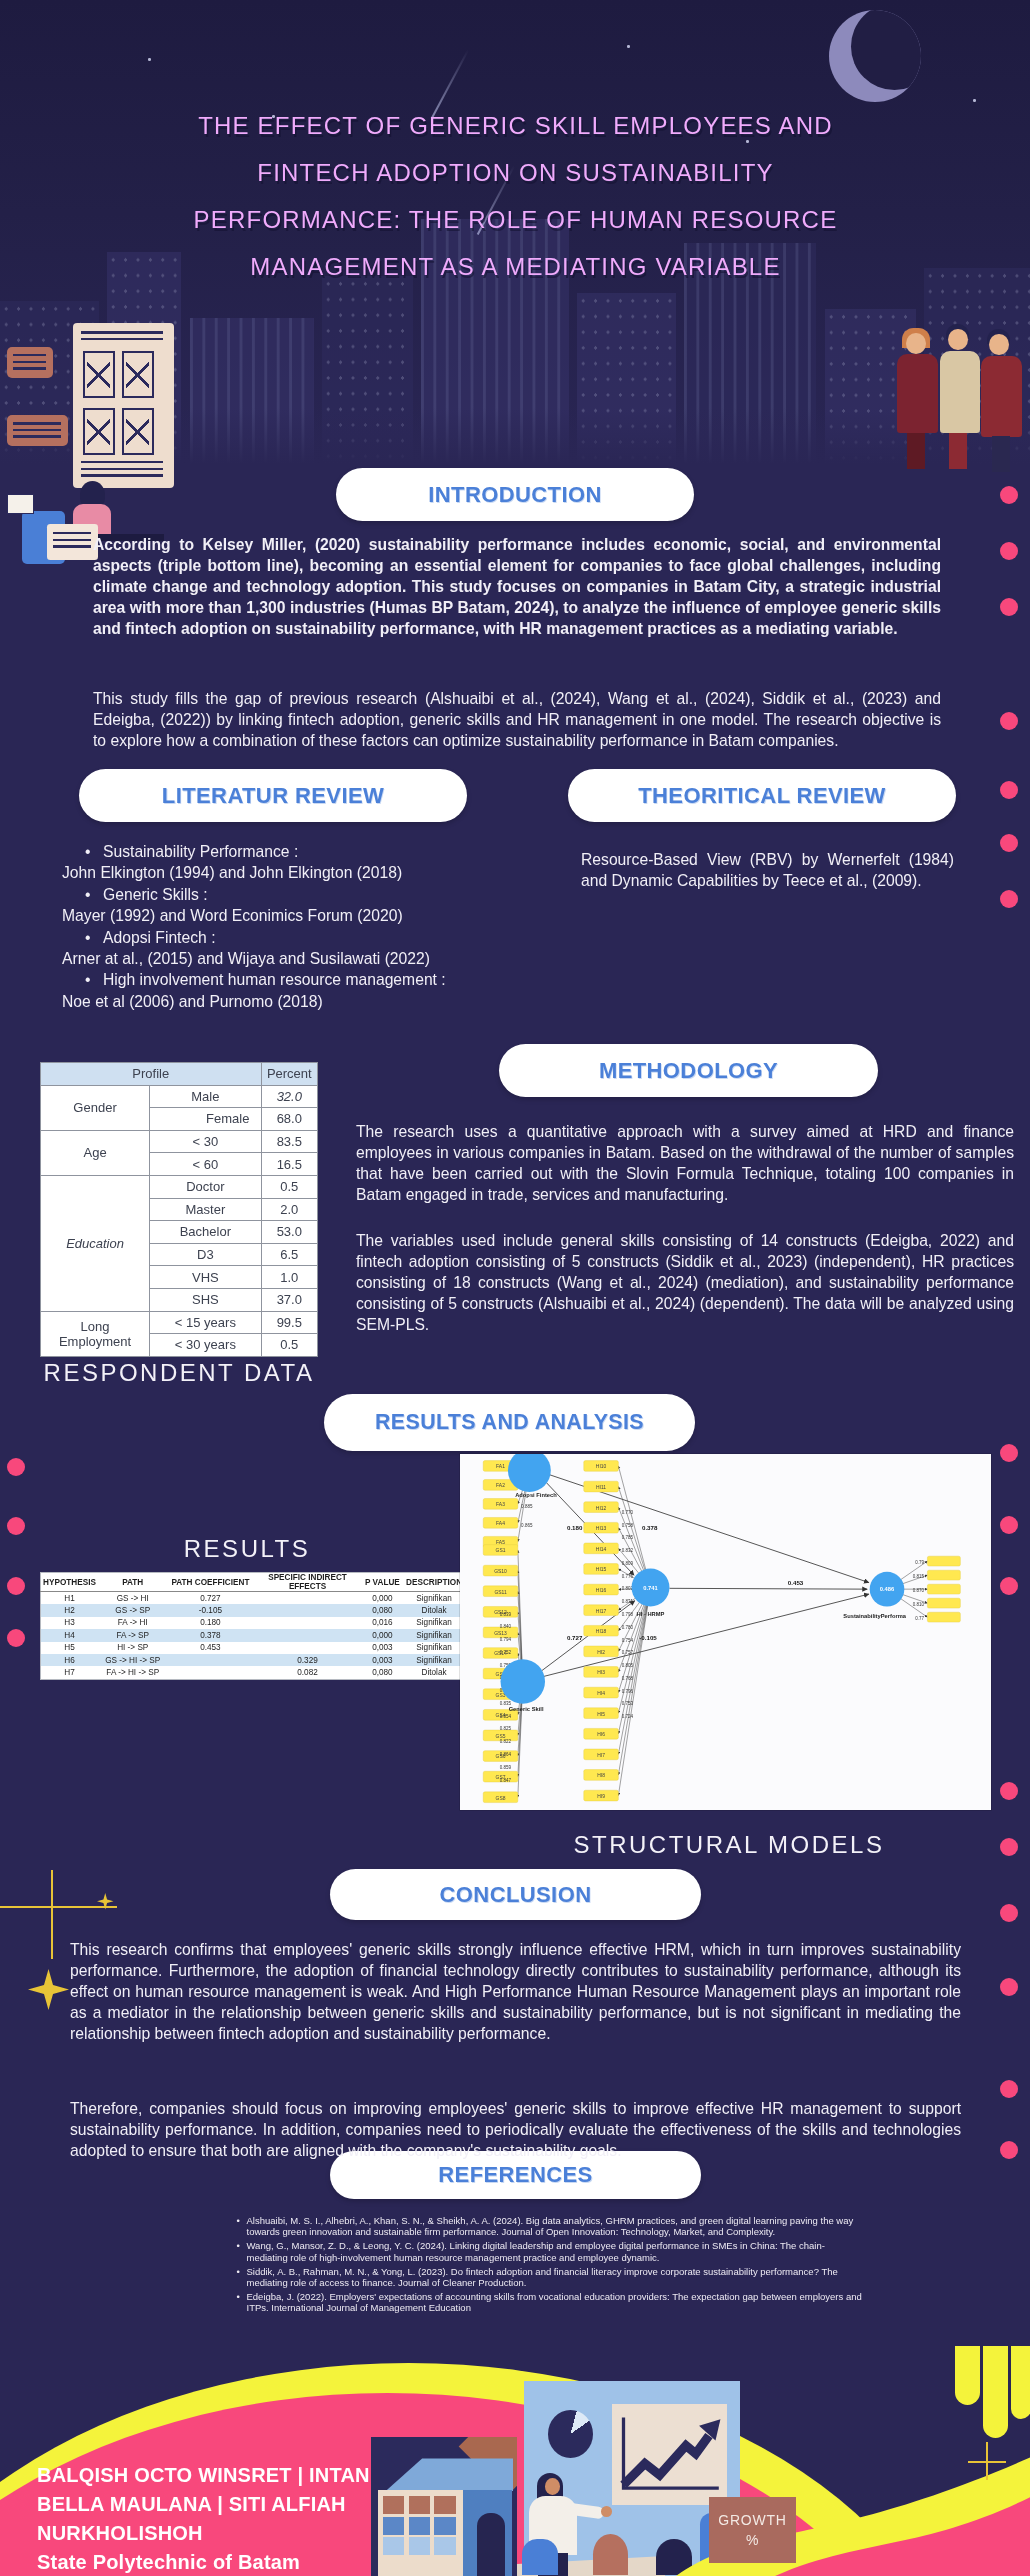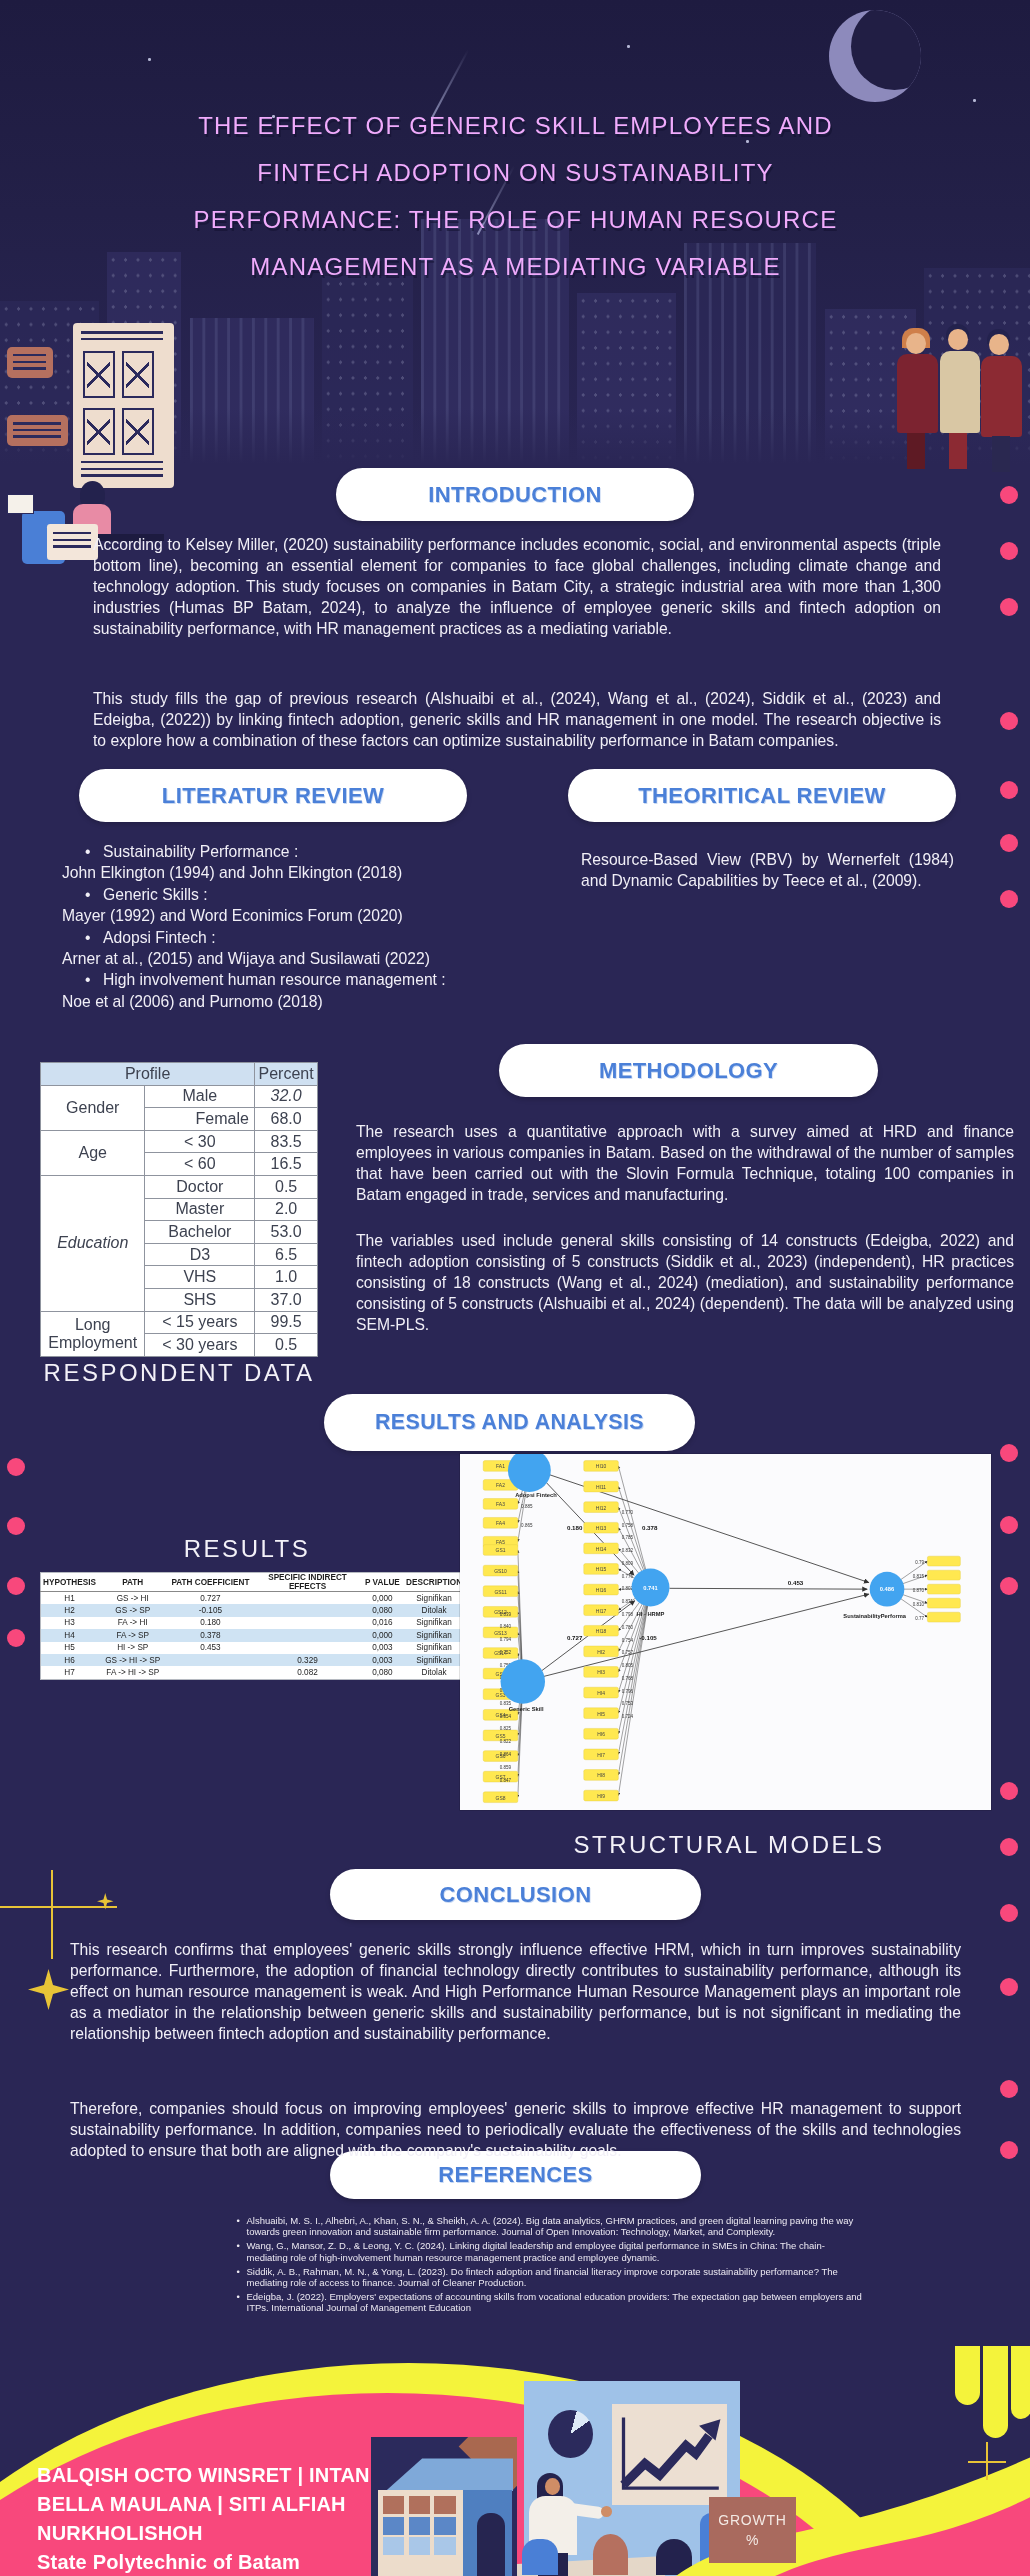--- a/index.html
+++ b/index.html
@@ -37,37 +37,37 @@
     box-shadow:0 2.5px 5px rgba(0,0,0,.18);text-shadow:0.8px 0.8px 0 rgba(75,128,216,.30);}
   #pill-intro{left:336px;top:468px;width:358px;height:53px;}
   #pill-lit{left:79px;top:769px;width:388px;height:53px;}
   #pill-theo{left:568px;top:769px;width:388px;height:53px;}
   #pill-meth{left:499px;top:1044px;width:379px;height:53px;}
   #pill-results{left:324px;top:1394px;width:371px;height:57px;font-size:21.4px;}
   #pill-conc{left:330px;top:1869px;width:371px;height:51px;}
   #pill-refs{left:330px;top:2151px;width:371px;height:48px;}
   
   .bodytext{position:absolute;color:#f1eff7;font-size:15.7px;line-height:21px;text-align:justify;}
-  #intro-p1{left:93px;top:534px;width:848px;}
+  #intro-p1{left:93px;top:534px;width:848px;font-weight:bold;}
   #intro-p2{left:93px;top:688px;width:848px;}
   #theo-text{left:581px;top:849px;width:373px;}
   #meth-p1{left:356px;top:1121px;width:658px;}
   #meth-p2{left:356px;top:1230px;width:658px;}
   #conc-p1{left:70px;top:1939px;width:891px;}
   #conc-p2{left:70px;top:2098px;width:891px;}
   #lit-list{position:absolute;left:62px;top:841px;width:449px;color:#f1eff7;font-size:15.7px;line-height:21.4px;}
   .lit-term{padding-left:23px;}
   .lit-term .blt{display:inline-block;width:18px;}
   .caption{position:absolute;color:#f3f1f8;font-size:24px;letter-spacing:2.5px;font-weight:400;text-align:center;}
   #resp-caption{left:40px;top:1359px;width:278px;}
   #results-label{left:107px;top:1535px;width:280px;}
   #model-caption{left:564px;top:1831px;width:330px;}
   
   #resp-table{position:absolute;left:40px;top:1062px;width:278px;border-collapse:collapse;
-    background:#fff;color:#3d4250;font-size:16px;border:1.6px solid #5a5f68;}
+    background:#fff;color:#3d4250;font-size:13px;border:1.6px solid #5a5f68;}
   #resp-table td{border:0.8px solid #8f949e;text-align:center;padding:0.8px 3.3px;height:20px;}
   #resp-table .thead td{background:#cfe0f1;}
   
   #results-table{position:absolute;left:40px;top:1572px;width:426px;border-collapse:collapse;
     background:#fff;color:#1e1e1e;font-size:8.2px;border:0.8px solid #b5b9c0;}
   #results-table td{text-align:center;height:12.4px;padding:0 1.6px;}
   #results-table .hdr td{font-weight:700;font-size:8.2px;border-bottom:0.8px solid #888;background:#fff;}
   #results-table .alt td{background:#cfe3f3;}
   
   #model-panel{position:absolute;left:460px;top:1454px;width:531px;height:356px;background:#fbfbfd;

